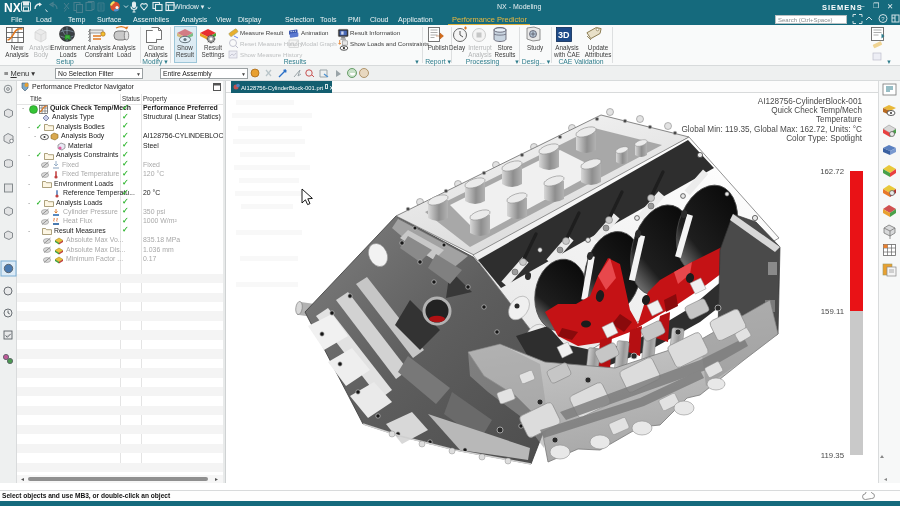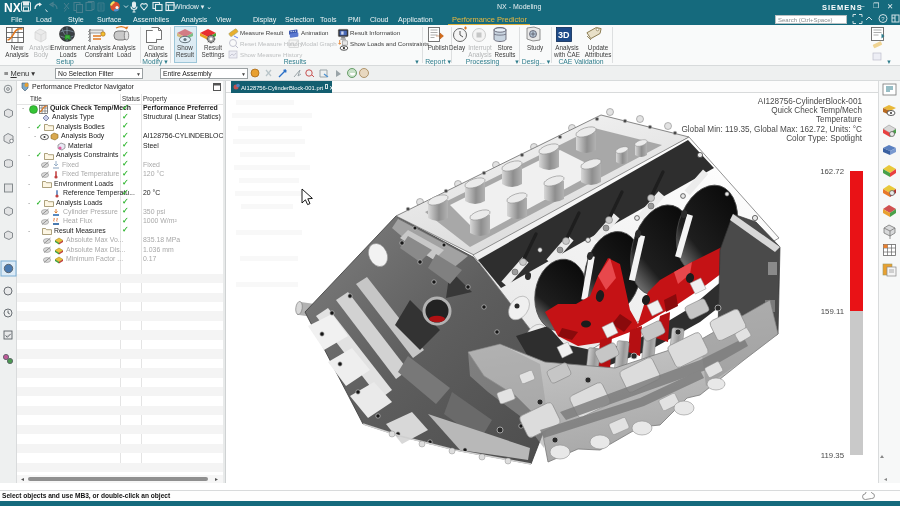--- a/index.html
+++ b/index.html
@@ -111,26 +111,26 @@
           <rect x="135.5" y="4.5" width="6.5" height="6" fill="#156a7d"></rect>
         <rect x="146" y="2.5" width="8" height="8"></rect>
           <path d="M146 5h8M148.5 5v5.5"></path>
       </g>
     </svg>
   </div>
 
   <div id="menubar">
     <span class="tab" style="left:11px;">File</span>
     <span class="tab" style="left:36px;">Load</span>
-    <span class="tab" style="left:68px;">Style</span>
+    <span class="tab" style="left:68px;">Temp</span>
     <span class="tab" style="left:97px;">Surface</span>
     <span class="tab" style="left:133px;">Assemblies</span>
     <span class="tab" style="left:181px;">Analysis</span>
     <span class="tab" style="left:216px;">View</span>
-    <span class="tab" style="left:253px;text-align:right;">Display</span>
+    <span class="tab" style="left:238px;text-align:right;">Display</span>
     <span class="tab" style="left:285px;">Selection</span>
     <span class="tab" style="left:320px;">Tools</span>
     <span class="tab" style="left:348px;">PMI</span>
     <span class="tab" style="left:370px;">Cloud</span>
     <span class="tab" style="left:398px;">Application</span>
     <span class="tab" id="ppTab" style="left:452px;">Performance Predictor</span>
     <div id="ppUnderline" style="left:448px;top:10.5px;width:82px;"></div>
 
     <div class="abs" style="left:775px;top:1.5px;width:72px;height:9.5px;background:#fff;border:1px solid #b9c0c2;">
       <span class="abs" style="left:2px;top:1px;font-size:6px;color:#8a8f91;">Search (Ctrl+Space)</span>

